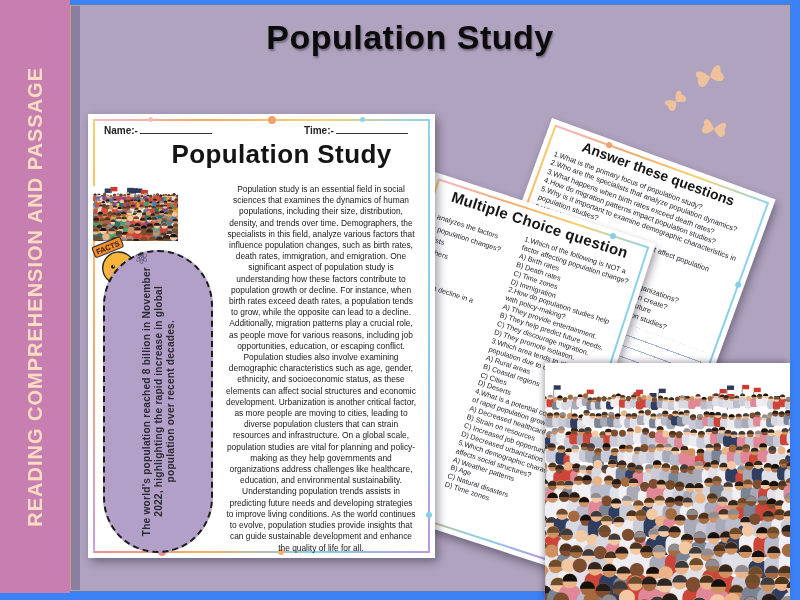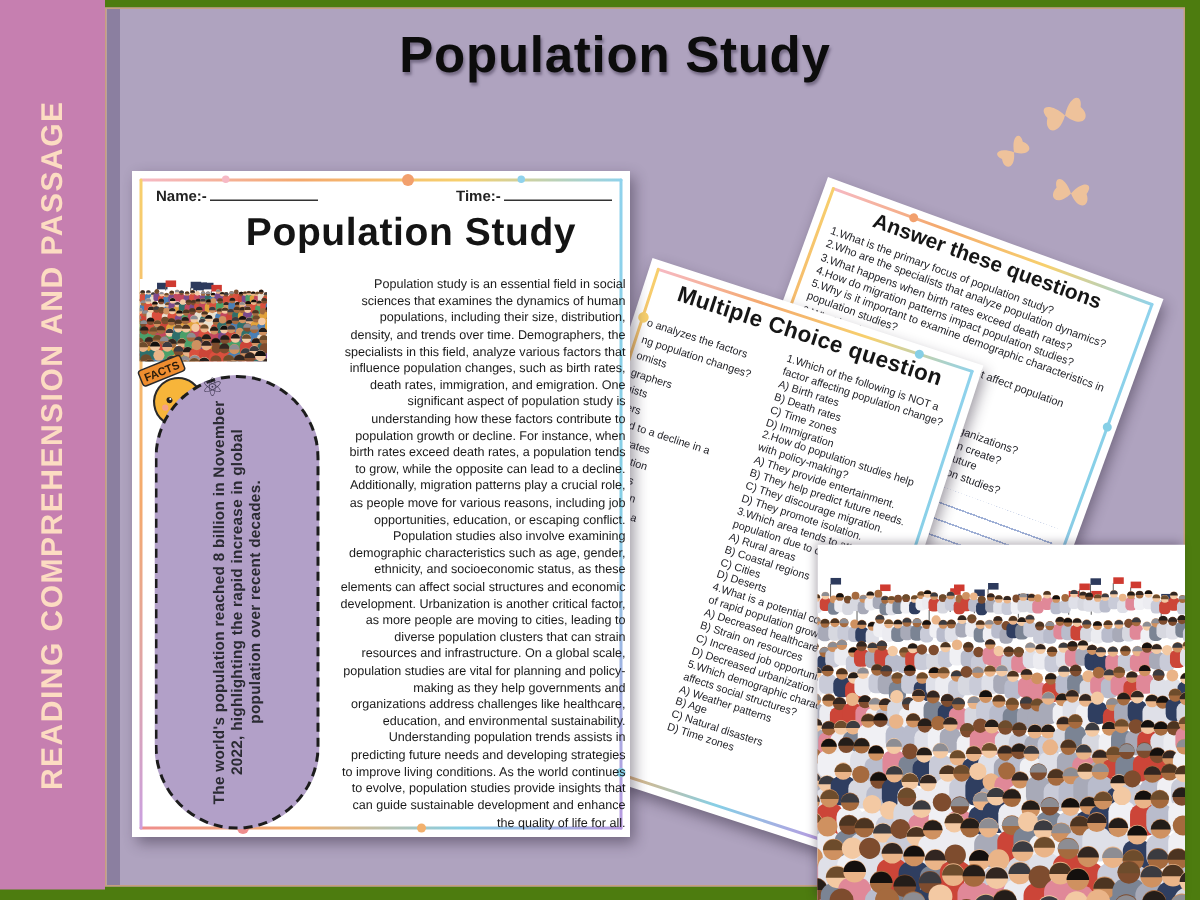--- a/index.html
+++ b/index.html
@@ -1,16 +1,16 @@
 <!DOCTYPE html>
 <html><head>
 <meta charset="utf-8">
 <style>
   html,body{margin:0;padding:0;background:#0f0d10;}
-  .screen{position:relative;width:800px;height:600px;overflow:hidden;background:#4d7c0f;
+  .screen{position:relative;width:800px;height:600px;overflow:hidden;background:#3b82f6;
           font-family:"Liberation Sans",sans-serif;}
 
   
   .sidebar{position:absolute;left:0;top:0;width:70px;height:593px;background:#c67fb0;z-index:8;
            display:flex;align-items:center;justify-content:center;}
   .sidebar-text{writing-mode:vertical-rl;transform:rotate(180deg);
                 font-size:20px;font-weight:800;letter-spacing:1px;color:#fcdcc2;white-space:nowrap;}
 
   
   .purple{position:absolute;left:70px;top:5px;width:718px;height:584px;background:#afa3bf;
@@ -25,36 +25,36 @@
   
   .page{position:absolute;background:#ffffff;box-shadow:3px 4px 9px rgba(40,30,50,.45);}
   .dl{position:absolute;pointer-events:none;border-radius:2px;}
   .dl.t{left:5px;right:5px;top:5px;height:2px;background:linear-gradient(90deg,#f6b9c5,#f4a96d,#f7d06d,#8fd2ec);}
   .dl.b{left:5px;right:5px;bottom:5px;height:2px;background:linear-gradient(90deg,#ee8d8d,#f2b06d,#86cfe6,#b89ae0);}
   .dl.l{top:5px;bottom:5px;left:5px;width:2px;background:linear-gradient(#f7d06d,#f4a96d,#caa0e0);}
   .dl.r{top:5px;bottom:5px;right:5px;width:2px;background:linear-gradient(#8fd2ec,#86cfe6,#b89ae0);}
   .dot{position:absolute;border-radius:50%;pointer-events:none;}
 
   
-  .worksheet{left:88px;top:114px;width:332px;height:444px;z-index:6;}
+  .worksheet{left:88px;top:114px;width:332px;height:444px;z-index:6;padding-left:15px;}
   .ws-namerow{position:absolute;top:10px;left:16px;right:12px;font-size:10px;font-weight:700;color:#222;}
   .blank{display:inline-block;width:72px;border-bottom:1.4px solid #333;height:9px;margin-left:2px;}
   .ws-class{position:absolute;left:200px;top:0;}
   .ws-title{position:absolute;top:25px;left:48px;right:8px;text-align:center;margin:0;
             font-size:26px;font-weight:800;color:#141414;letter-spacing:.4px;}
   .thumb{position:absolute;left:5px;top:72px;width:85px;height:55px;overflow:hidden;}
   .facts{position:absolute;left:1px;top:122px;width:60px;height:72px;}
   .atom{position:absolute;left:46px;top:134px;font-size:17px;color:#3d3650;z-index:2;}
   .capsule{position:absolute;left:15px;top:136px;width:110px;height:303px;background:#b2a0c8;
            border:2px dashed #1c1c1c;border-radius:55px;display:flex;flex-direction:row;
            align-items:center;justify-content:center;gap:1px;padding:0 4px;box-sizing:border-box;}
   .capsule span{writing-mode:vertical-rl;transform:rotate(180deg);font-size:10.2px;font-weight:600;
                 color:#2b2b33;letter-spacing:.2px;white-space:nowrap;}
   .passage{position:absolute;left:137px;top:70px;width:192px;font-size:8.4px;line-height:11.2px;
-           color:#191919;text-align:right;}
+           color:#191919;text-align:center;}
 
   
   .mcq{left:435px;top:172px;width:232px;height:340px;transform:rotate(18deg);transform-origin:top left;z-index:5;}
   .mcq-title{position:absolute;top:9px;left:0;right:0;text-align:center;margin:0;
              font-size:15px;font-weight:800;color:#161616;letter-spacing:.3px;}
   .smalltext{white-space:pre-line;color:#24242a;}
   .mcq-left{position:absolute;left:10px;top:36px;width:92px;font-size:7.2px;line-height:11.5px;}
   .mcq-right{position:absolute;left:106px;top:32px;width:116px;font-size:7.2px;line-height:8.9px;}
 
   .answers{left:552px;top:118px;width:238px;height:310px;transform:rotate(20deg);transform-origin:top left;z-index:4;}

